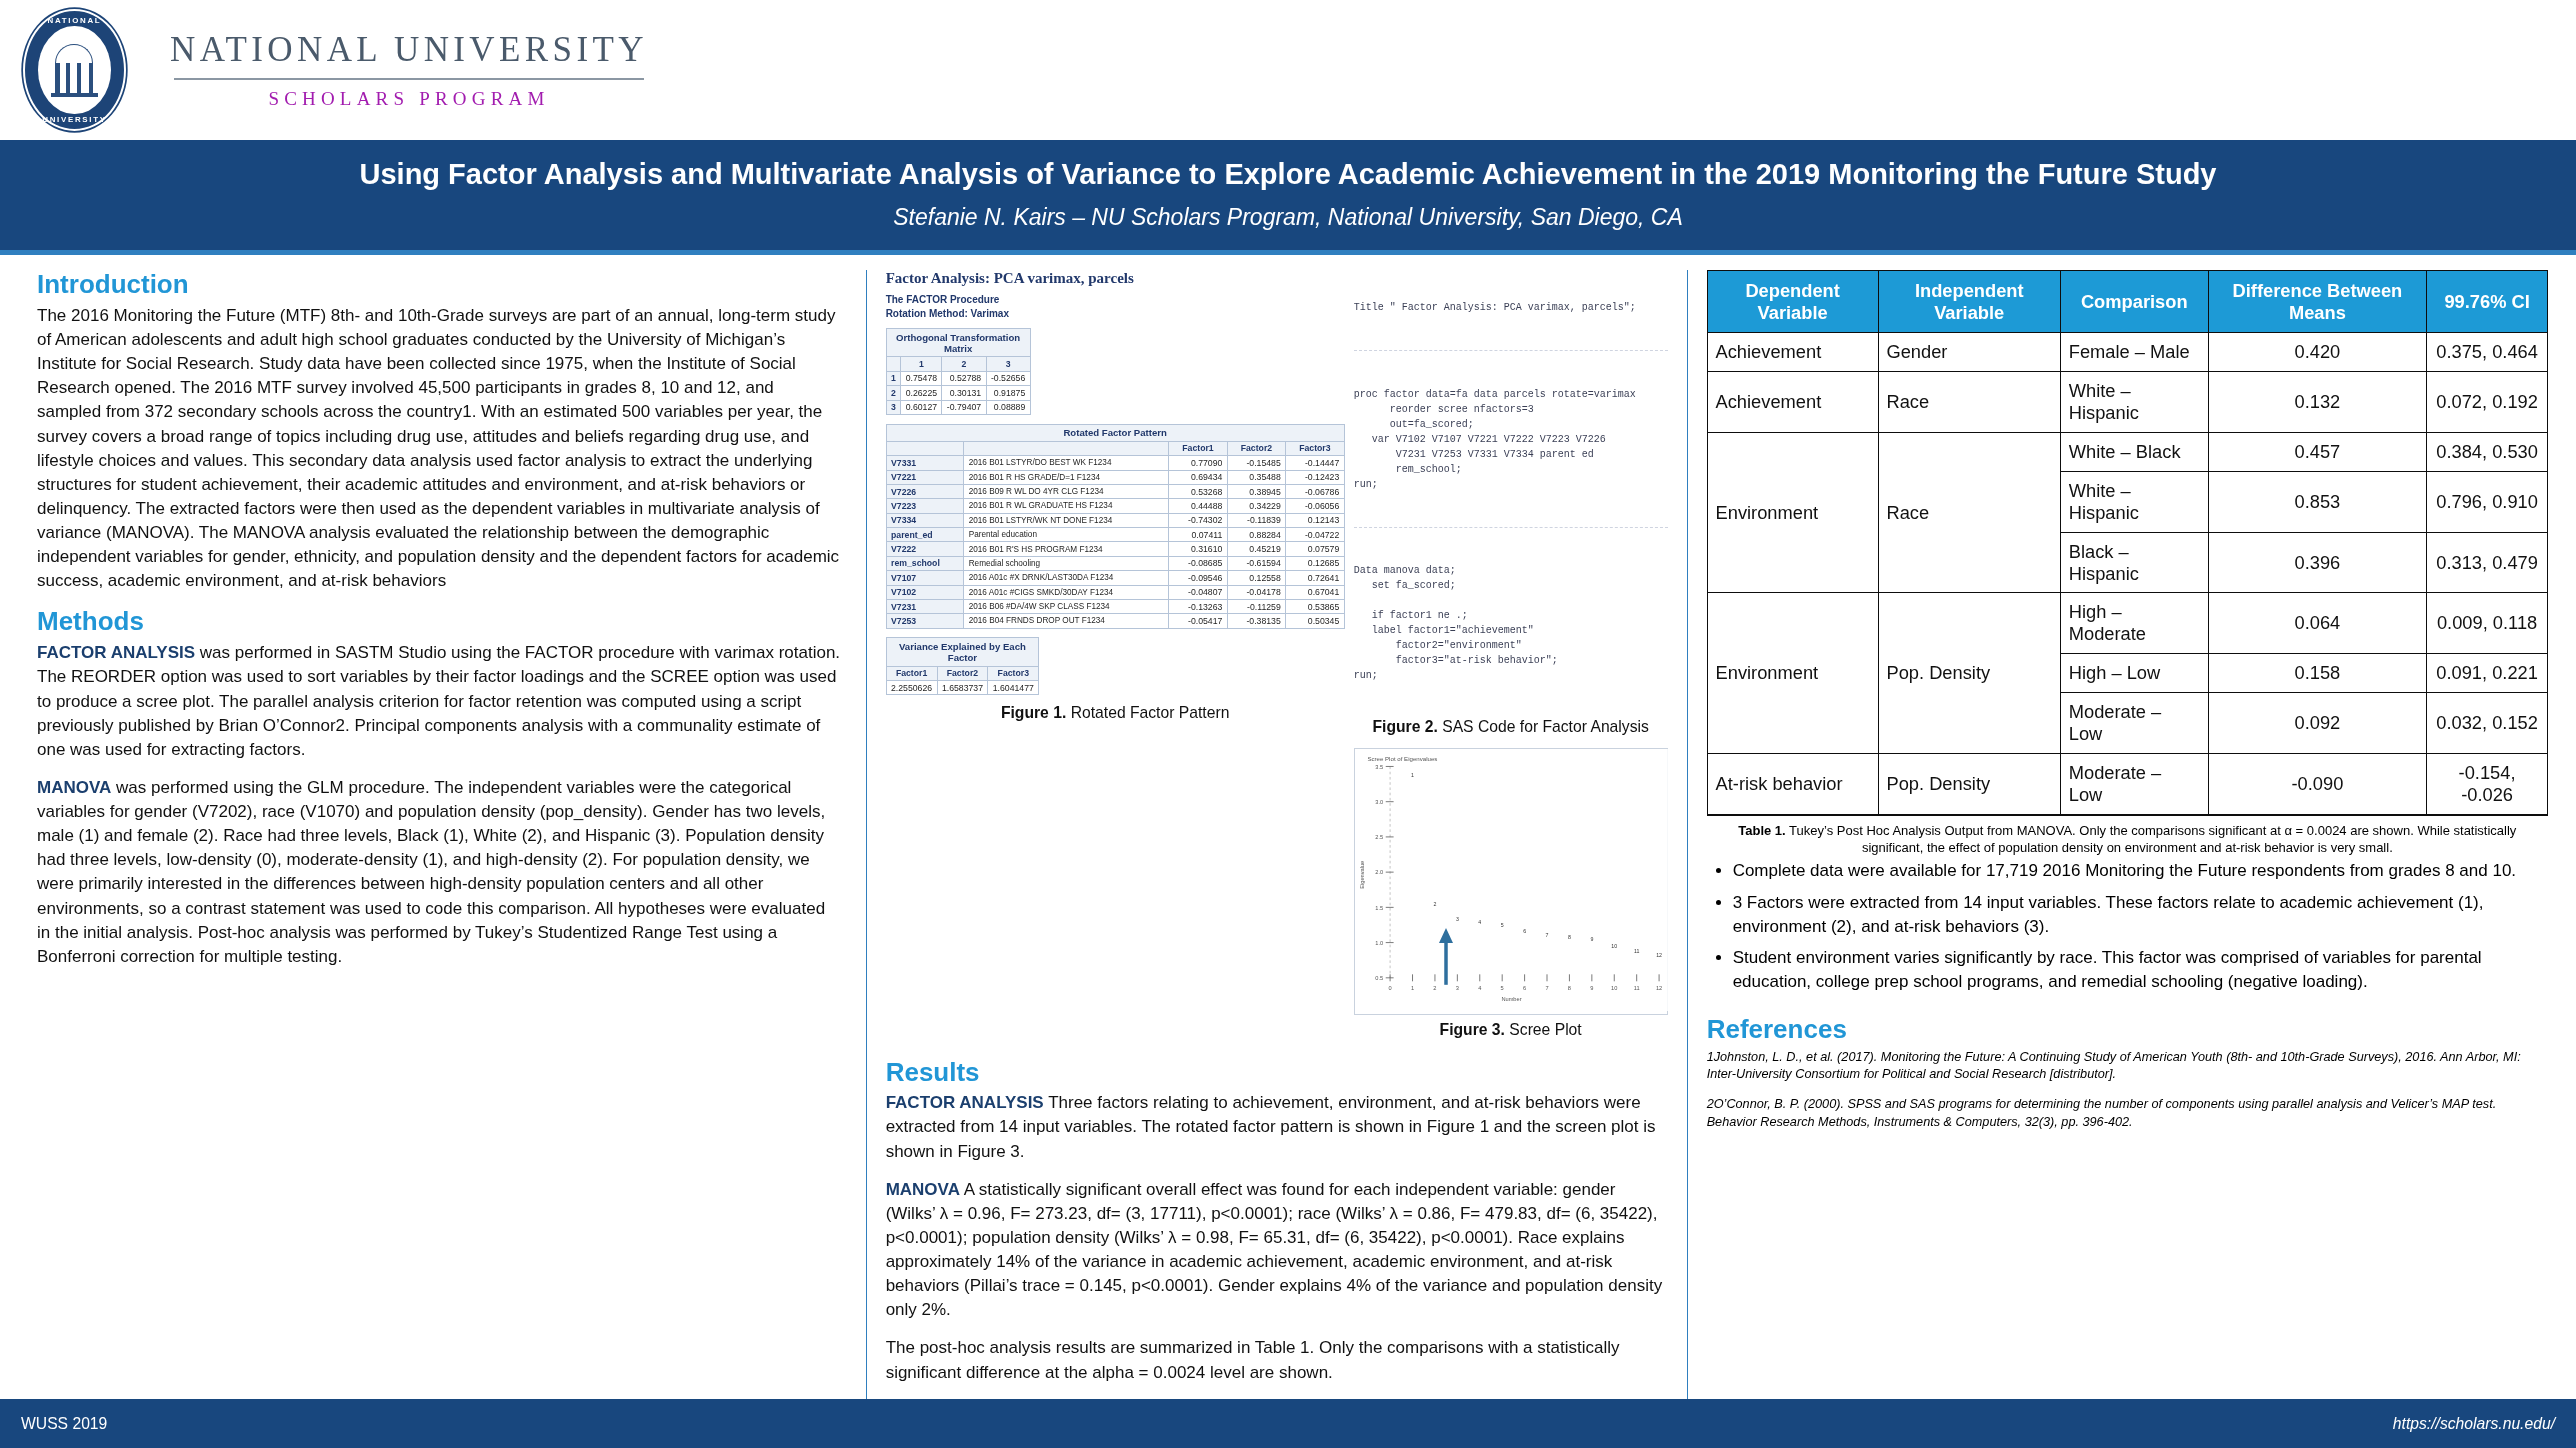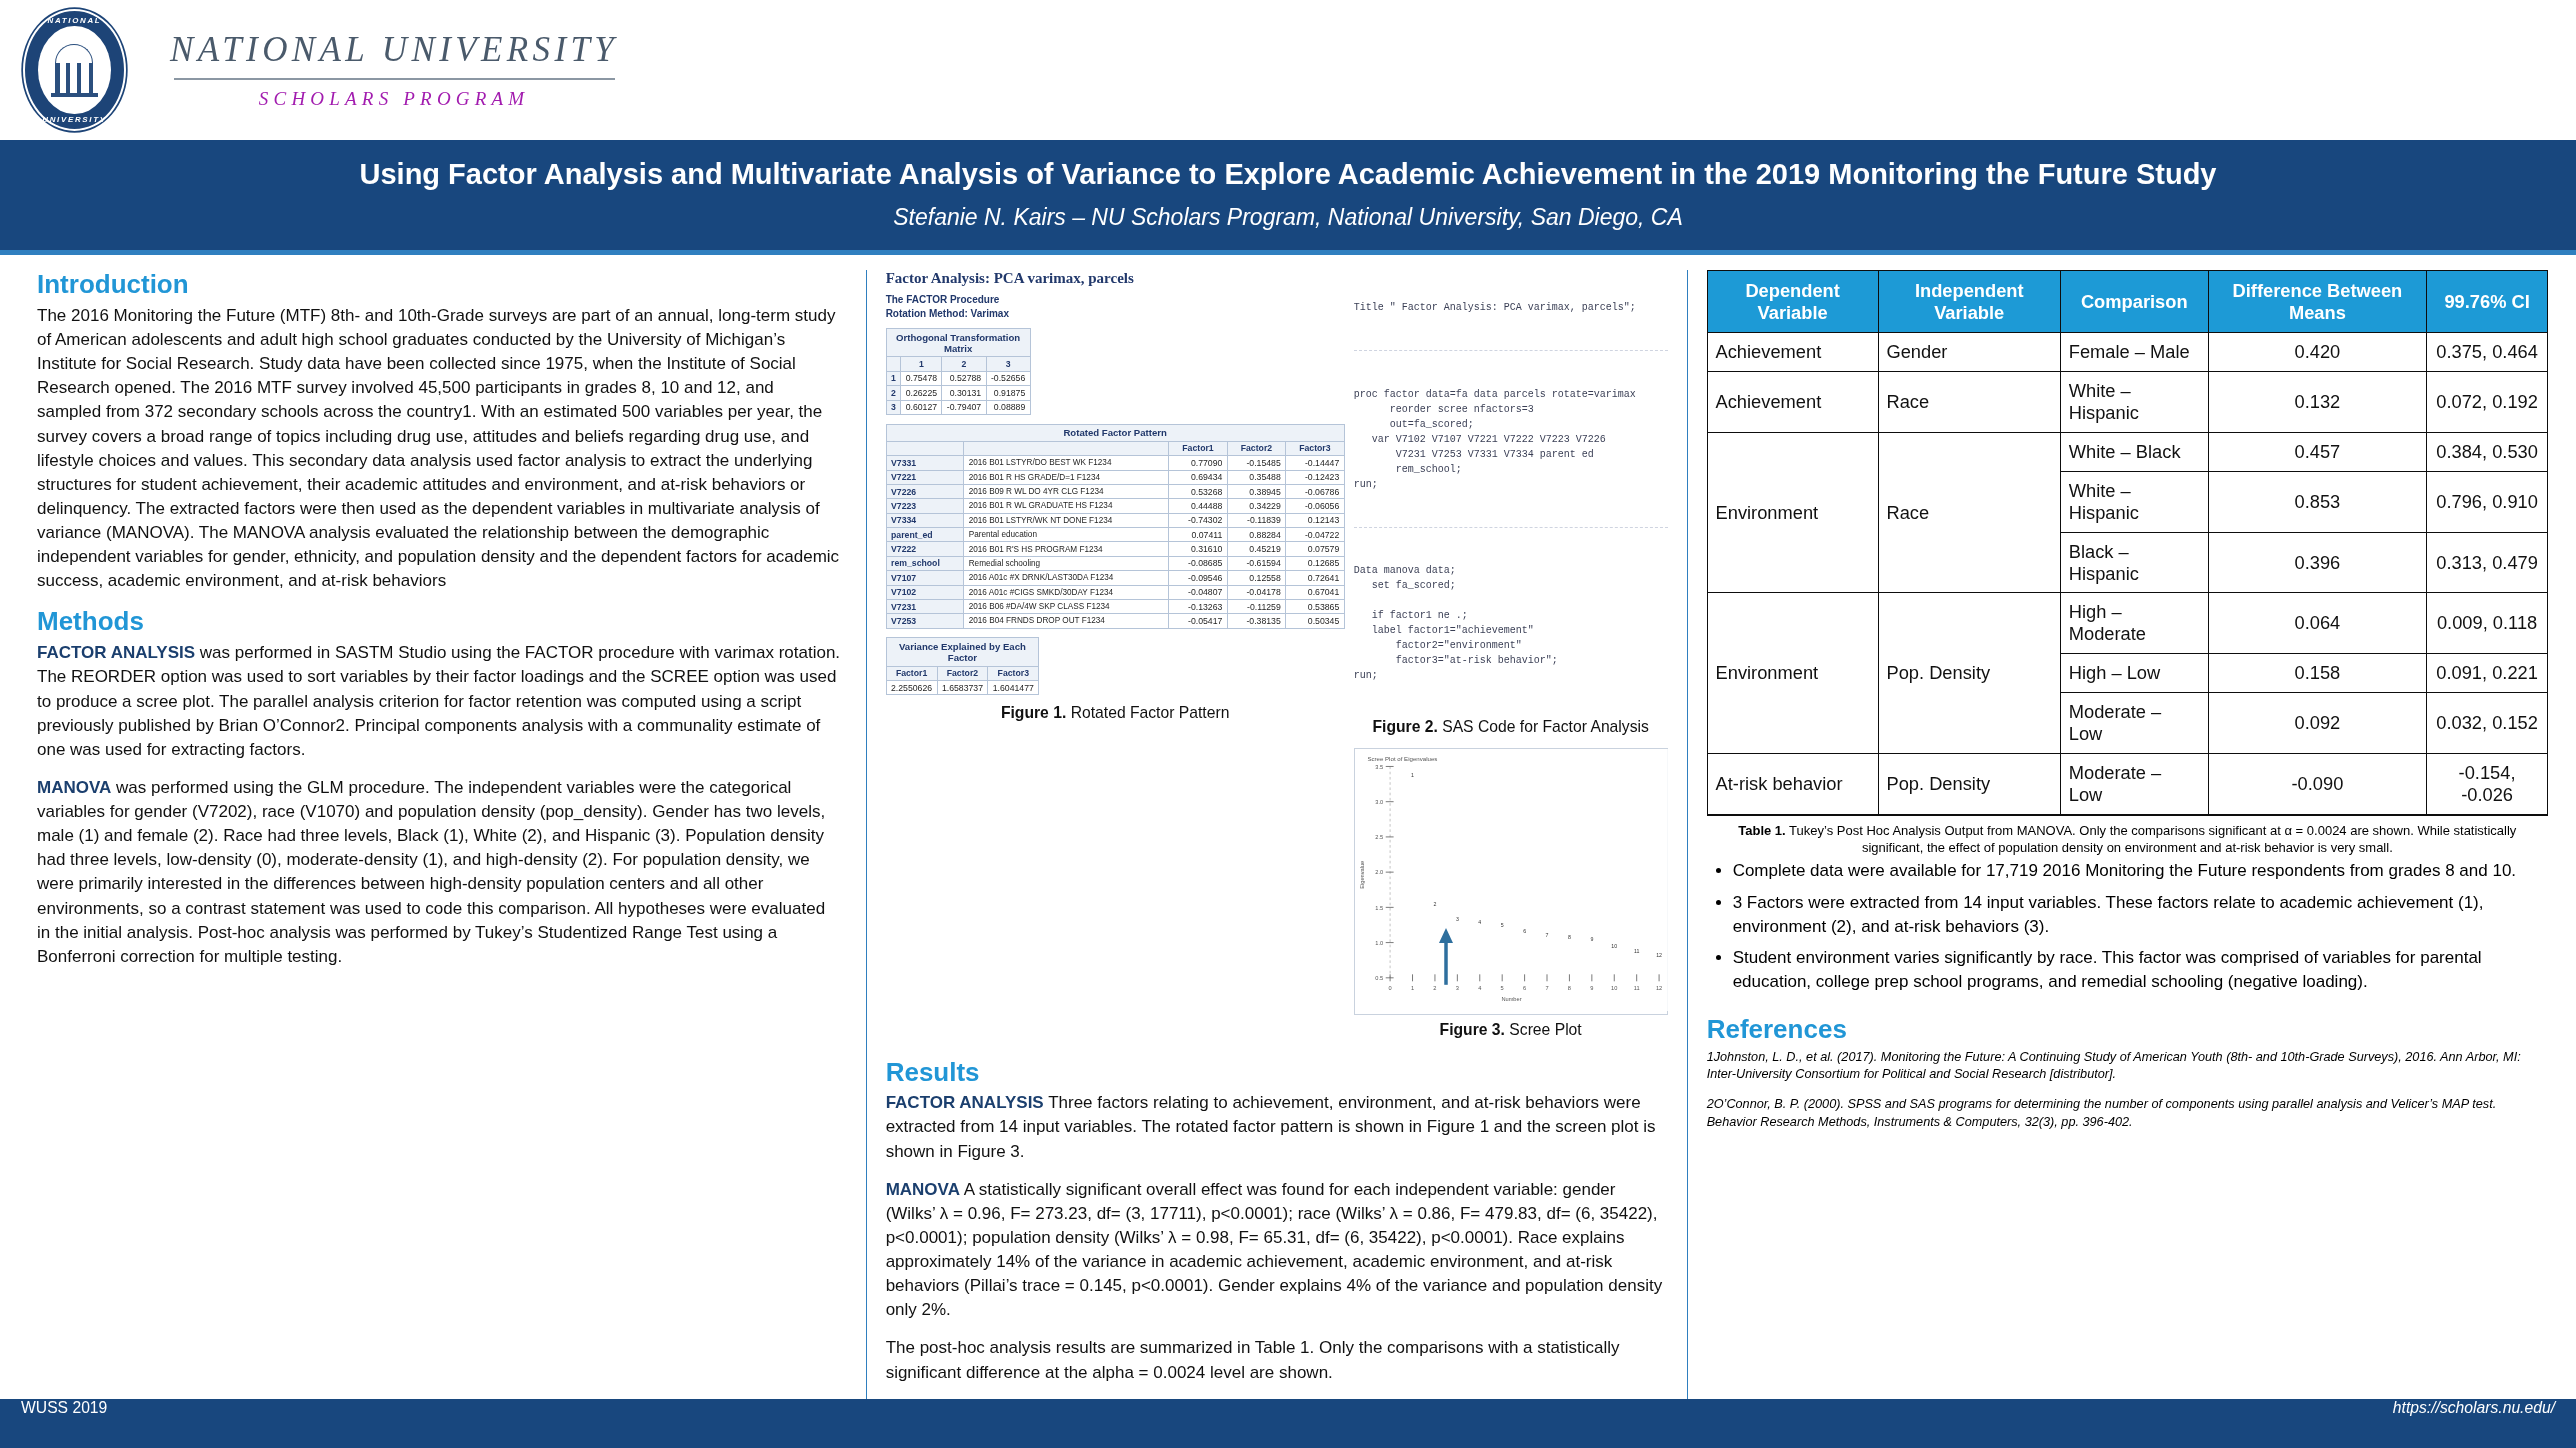--- a/index.html
+++ b/index.html
@@ -5,21 +5,21 @@
   * { box-sizing: border-box; }
   html, body { margin:0; padding:0; }
   body {
     width: 2576px; height: 1449px;
     background:#ffffff;
     font-family: "Liberation Sans", sans-serif;
     overflow: hidden;
   }
 
   
-  .logobar { height: 140px; background:#ffffff; display:flex; align-items:center; padding-left:23px;font-style:italic; }
+  .logobar { height: 140px; background:#ffffff; display:flex; align-items:center; padding-left:23px; }
   .seal { width:103px; height:122px; position:relative; flex:0 0 auto; }
   .seal .ring-outer {
     position:absolute; inset:0; border-radius:50%;
     background:#1d4477; border:2.6px solid #ffffff;
     box-shadow:0 0 0 1.7px #1d4477;
   }
   .seal .ring-inner {
     position:absolute; left:15px; top:16.6px; right:15px; bottom:16.6px;
     border-radius:50%; background:#ffffff;
   }
@@ -161,21 +161,21 @@
 
   ul.bullets { margin:3.5px 0 0 0; padding-left:26px; }
   ul.bullets li { font-size:17px; line-height:1.42; margin-bottom:7px; }
 
   .ref { font-size:12.7px; font-style:italic; line-height:1.38; margin:3.5px 0 12.2px 0; }
 
   
   .footer {
     position:absolute; left:0; bottom:0; width:2576px; height:49px;
     background:#18477e; color:#ffffff;
-    display:flex; align-items:flex-start; justify-content:space-between;
+    display:flex; align-items:center; justify-content:space-between;
     padding:0 21px; font-size:15.7px;
   }
   .footer .right { font-style:italic; }
 </style>
 </head>
 <body>
 
 <div class="logobar">
   <div class="seal">
     <div class="ring-outer"></div>

